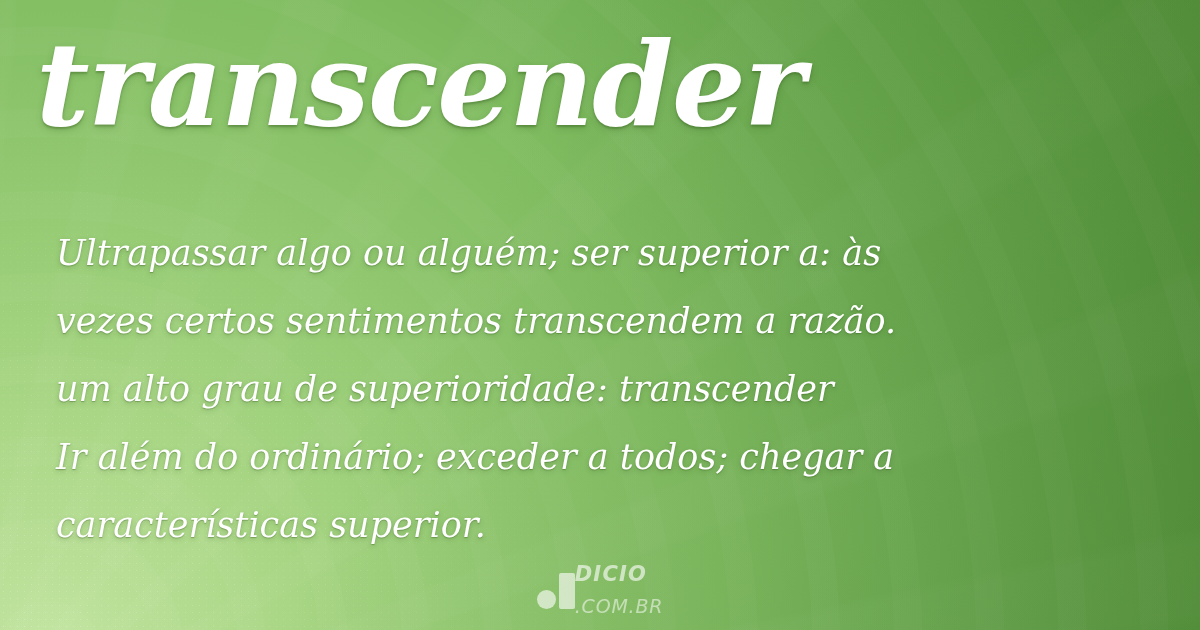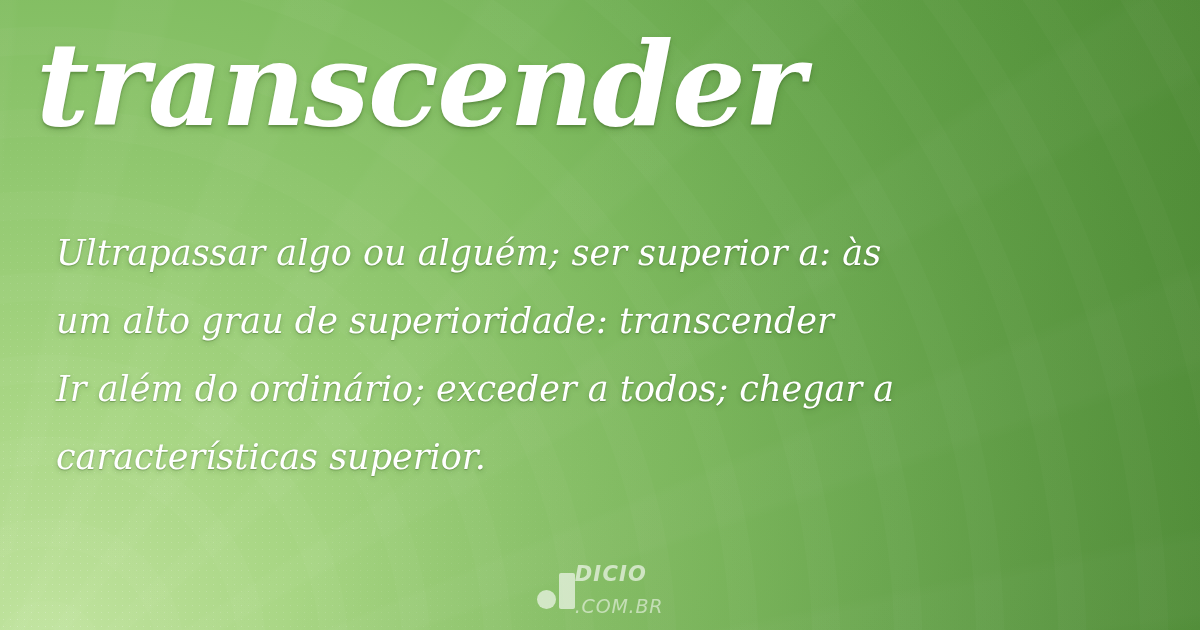--- a/index.html
+++ b/index.html
@@ -210,20 +210,21 @@
   <div class="bg-rays"></div>
   <div class="bg-dots"></div>
   <div class="bg-vignette"></div>
 
   <div class="content">
 
     <h1 class="headword">transcender</h1>
 
     <div class="definition">
       <span class="defline">Ultrapassar algo ou alguém; ser superior a: às</span>
+      <span class="defline">vezes certos sentimentos transcendem a razão.</span>
       <span class="defline">um alto grau de superioridade: transcender</span>
       <span class="defline">Ir além do ordinário; exceder a todos; chegar a</span>
       <span class="defline">características superior.</span>
     </div>
 
     <div class="brand">
       <div class="brand-mark">
         <span class="dot"></span>
         <span class="bar"></span>
       </div>

